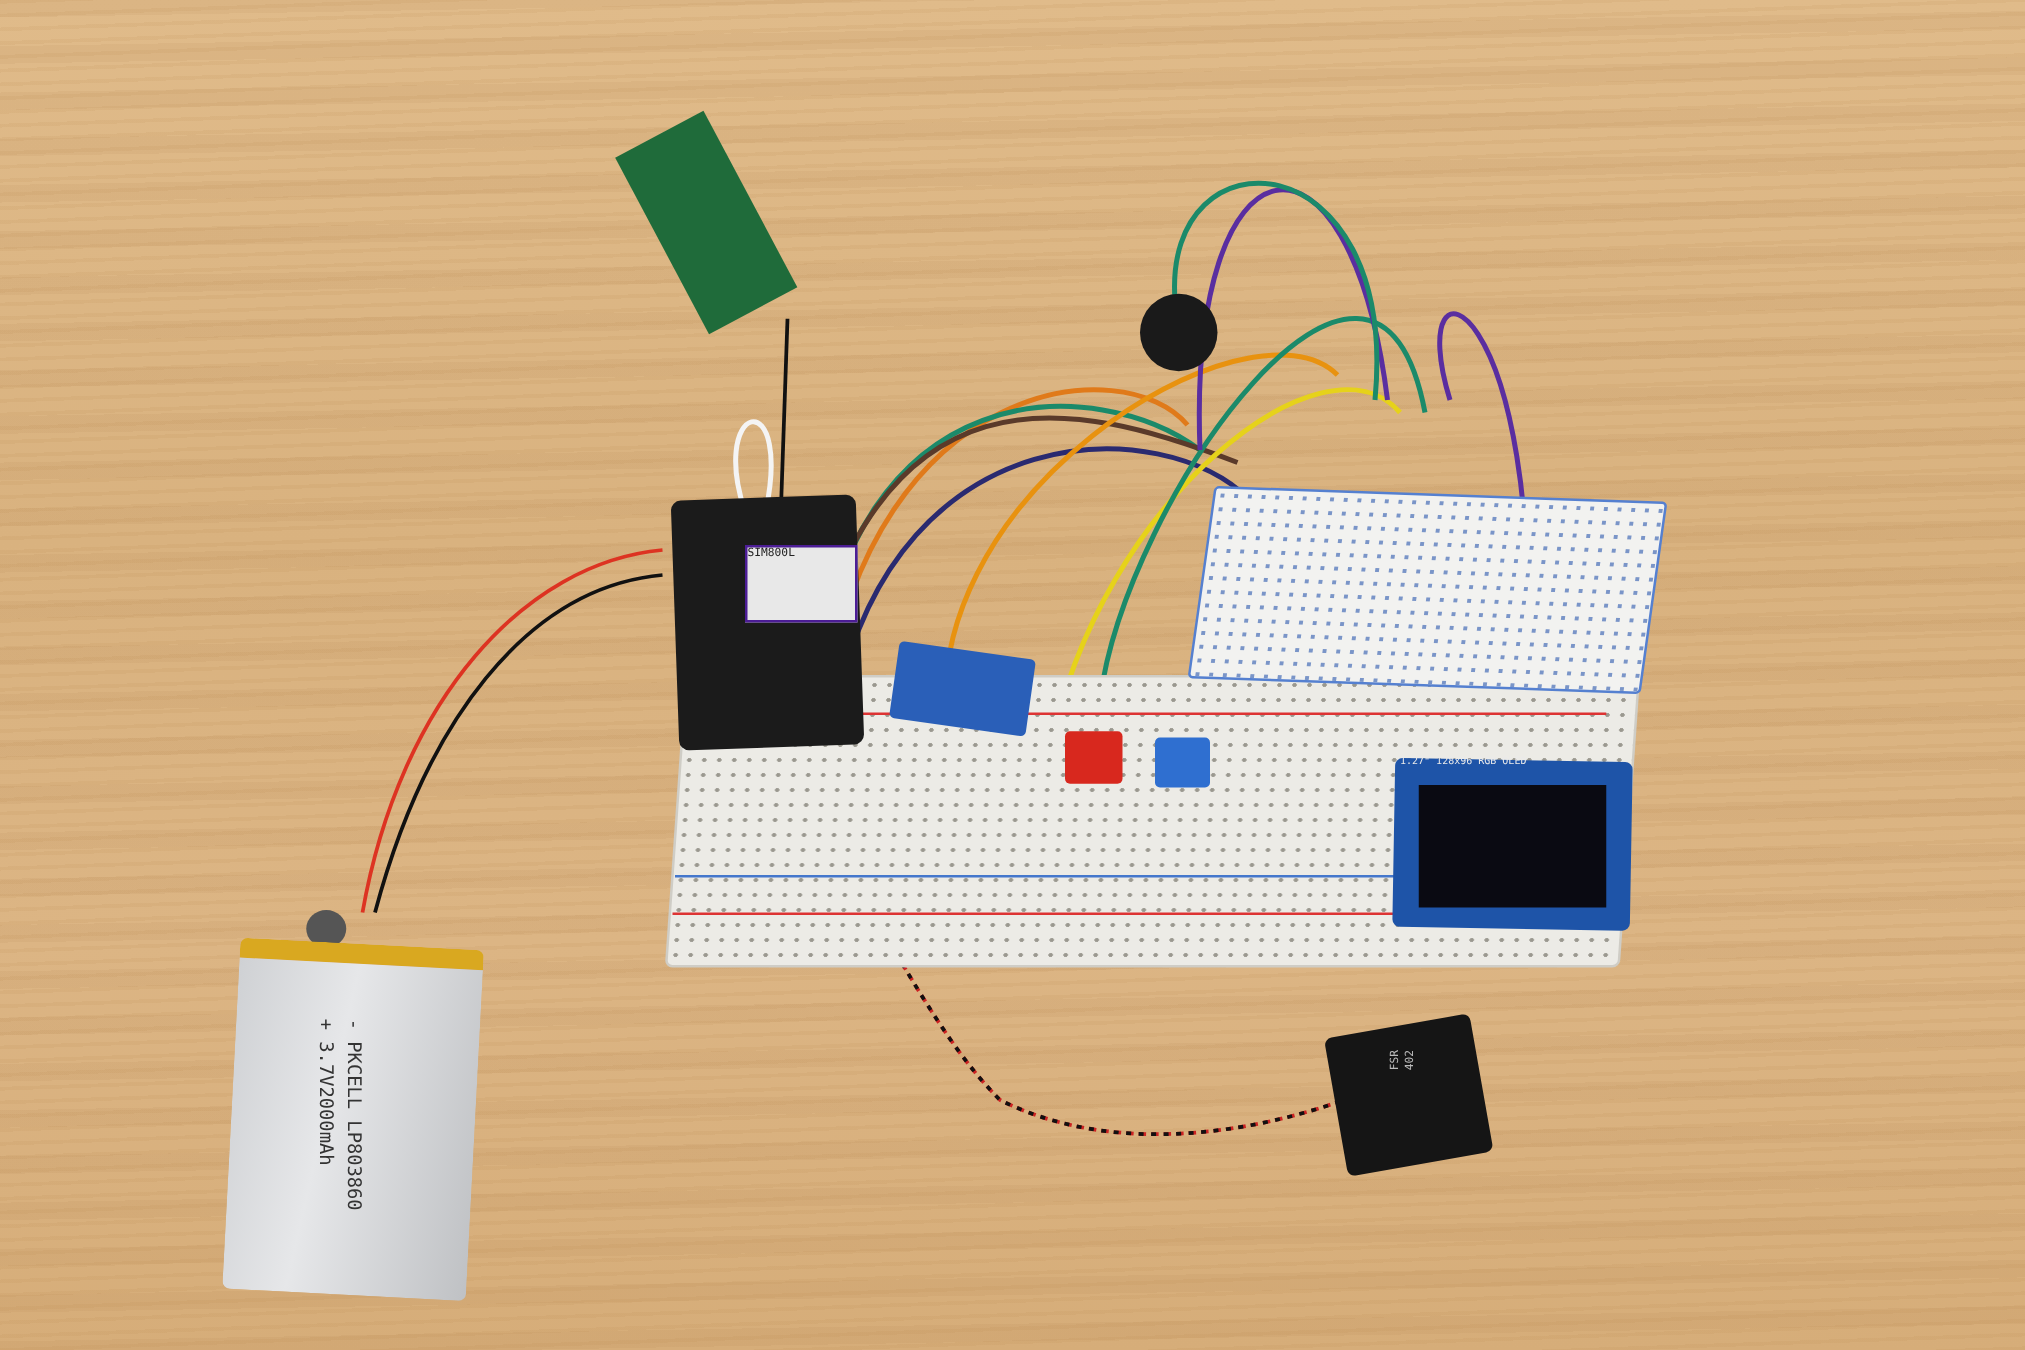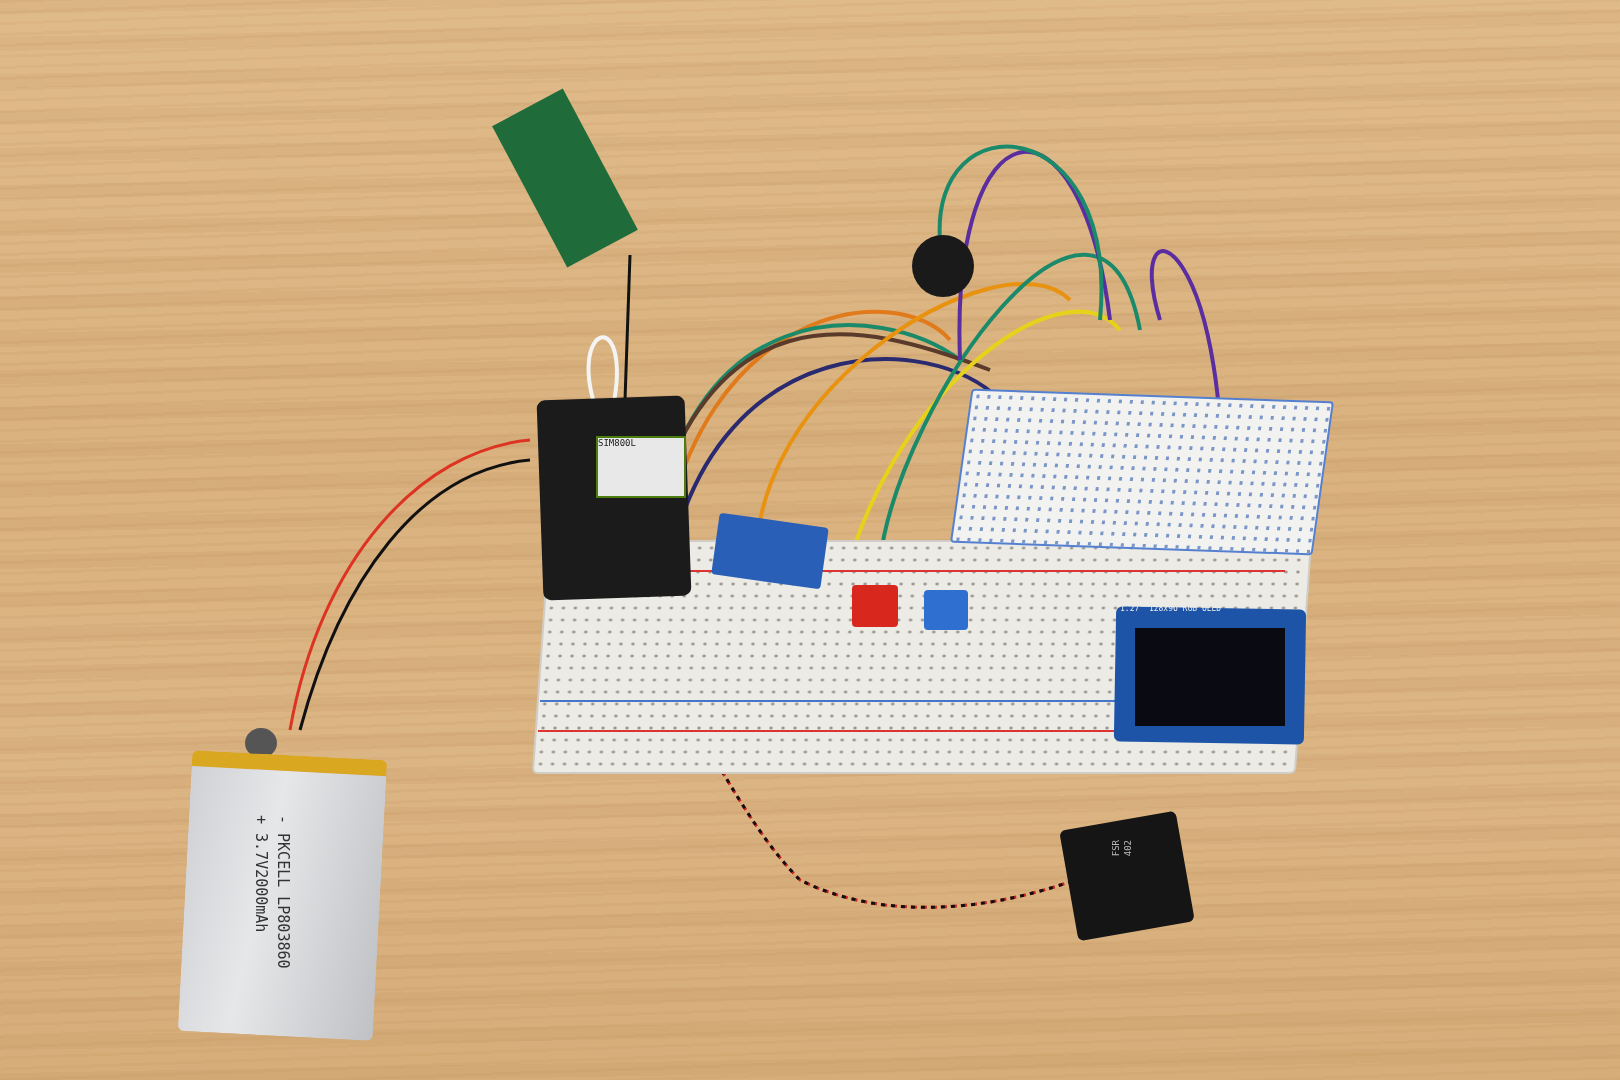--- a/index.html
+++ b/index.html
@@ -11,21 +11,21 @@
       linear-gradient(180deg,#e0bb8a 0%,#d9b27f 40%,#dcb584 70%,#d6ad79 100%);
   }
   .abs{position:absolute;}
   .breadboard{left:540px;top:540px;width:760px;height:230px;background:#ecebe6;border:2px solid #cfcdc6;border-radius:6px;
     background-image:radial-gradient(#9a988f 1.6px, transparent 1.8px);background-size:12px 12px;transform:skewX(-4deg);}
   .rail-red{height:2px;background:#d33;}
   .rail-blue{height:2px;background:#4477cc;}
   .protoboard{left:960px;top:395px;width:360px;height:150px;background:#f2f2f0;border:2px solid #5580d0;border-radius:4px;
     background-image:radial-gradient(#7a95c8 1.8px, transparent 2px);background-size:11px 11px;transform:skewX(-6deg) rotate(2deg);}
   .pcb{left:540px;top:398px;width:148px;height:200px;background:#1b1b1b;border-radius:8px;transform:rotate(-2deg);}
-  .sim{left:596px;top:436px;width:86px;height:58px;background:#e8e8e8;border:2px solid #4d7c0f;}
+  .sim{left:596px;top:436px;width:86px;height:58px;background:#e8e8e8;border:2px solid #4c1d95;}
   .sim span{display:block;font-size:9px;color:#222;font-family:"DejaVu Sans Mono",monospace;}
   .antenna{left:525px;top:98px;width:80px;height:160px;background:#1f6b3a;transform:rotate(-28deg);}
   .knob{left:912px;top:235px;width:62px;height:62px;background:#1a1a1a;border-radius:50%;}
   .btn-red{left:852px;top:585px;width:46px;height:42px;background:#d8281e;border-radius:4px;}
   .btn-blue{left:924px;top:590px;width:44px;height:40px;background:#2f6fd0;border-radius:4px;}
   .oled{left:1115px;top:608px;width:190px;height:135px;background:#1e54a8;border-radius:6px;transform:rotate(1deg);}
   .oled-screen{left:1135px;top:628px;width:150px;height:98px;background:#0a0a12;}
   .oled-label{left:1120px;top:604px;font-size:8px;color:#eaeaea;font-family:"DejaVu Sans Mono",monospace;}
   .breakout{left:715px;top:520px;width:110px;height:62px;background:#2a5fb8;border-radius:4px;transform:rotate(8deg);}
   .battery{left:185px;top:755px;width:195px;height:265px;background:linear-gradient(100deg,#cfd1d4,#e6e7e9 40%,#bfc1c4);border-top:16px solid #d9a820;border-radius:6px;transform:rotate(3deg);}

